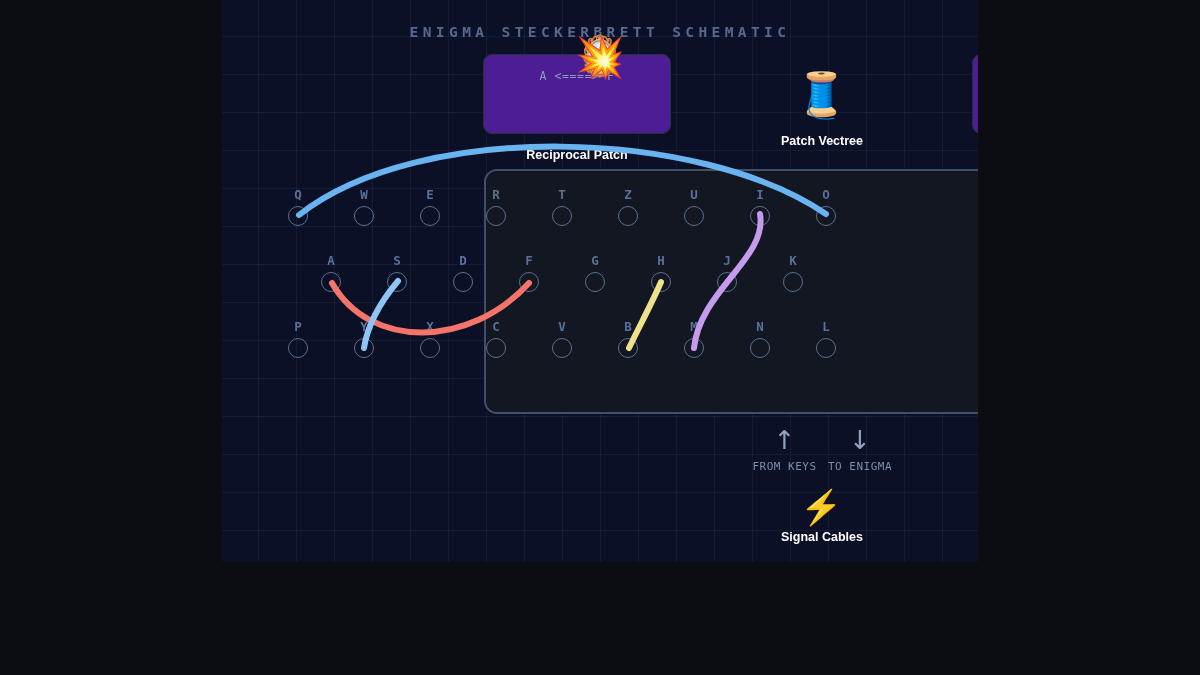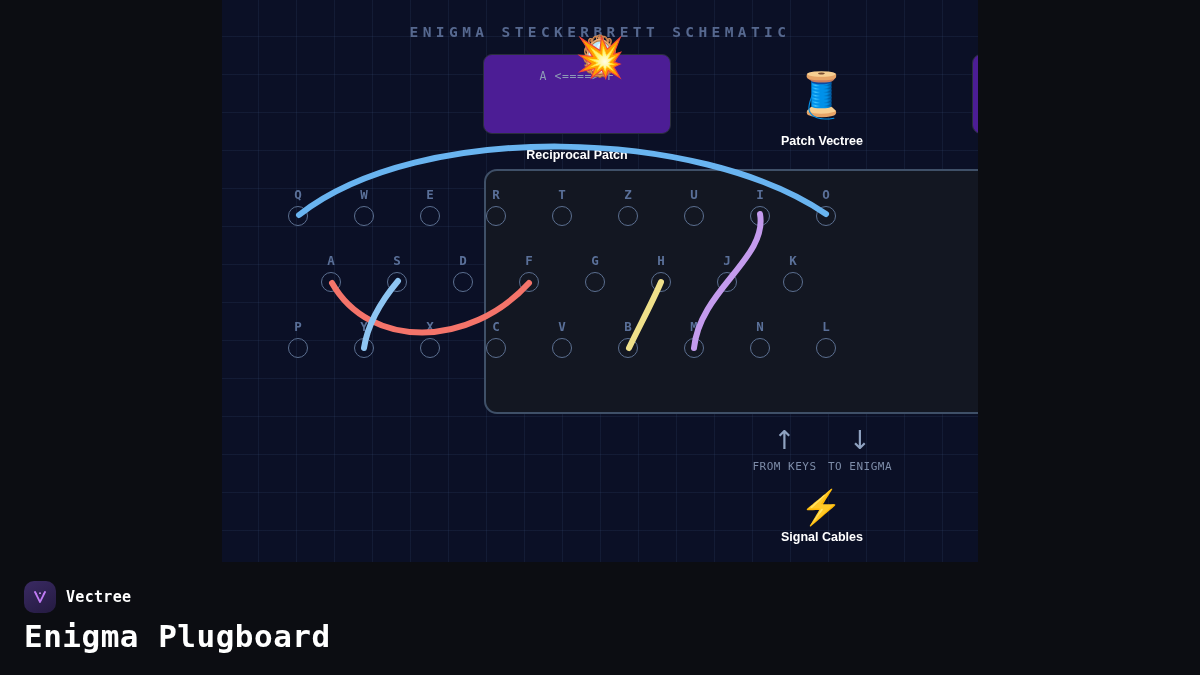--- a/index.html
+++ b/index.html
@@ -233,27 +233,13 @@
     </div>
     <div class="arrow-col" id="arrow-to">
       <div class="arrow-glyph">↓</div>
       <div class="arrow-text">TO ENIGMA</div>
     </div>
 
     <div class="emoji" id="signal-emoji">⚡</div>
     <div class="feature-label" id="label-signal">Signal Cables</div>
   </div>
 
-  <div class="footer">
-    <div class="brand">
-      <div class="brand-mark">
-        <svg width="20" height="20" viewBox="0 0 20 20" aria-hidden="true">
-          <path d="M5 5 L10 15 L15 5" fill="none" stroke="#c07bf5" stroke-width="1.7" stroke-linecap="round" stroke-linejoin="round"></path>
-          <path d="M5 5 L6.6 7.4 M15 5 L13.4 7.4" fill="none" stroke="#c07bf5" stroke-width="1.3" stroke-linecap="round"></path>
-          <circle cx="10" cy="6.2" r="0.9" fill="#d9a6ff"></circle>
-        </svg>
-      </div>
-      <div class="brand-name">Vectree</div>
-    </div>
-    <div class="page-title">Enigma Plugboard</div>
-
-  </div>
 </div>
 
 </body></html>

